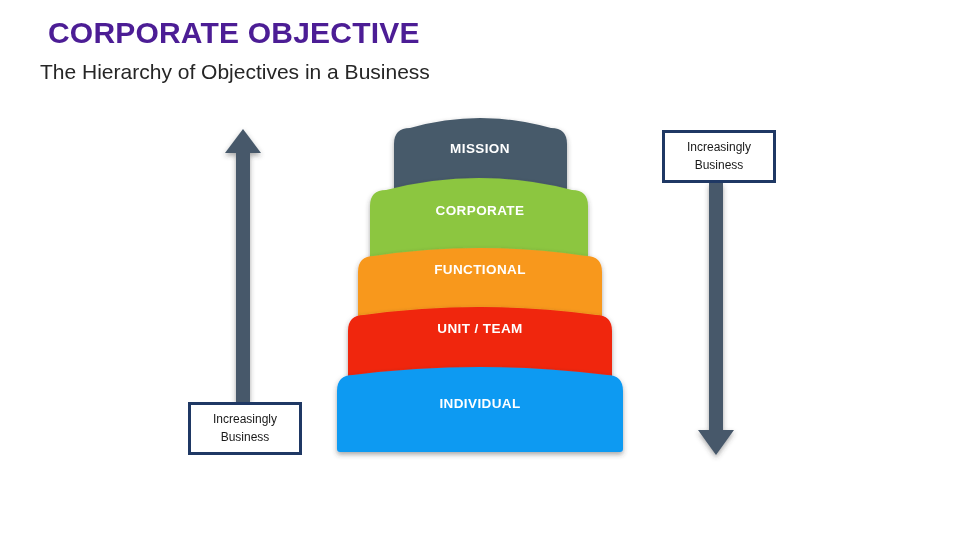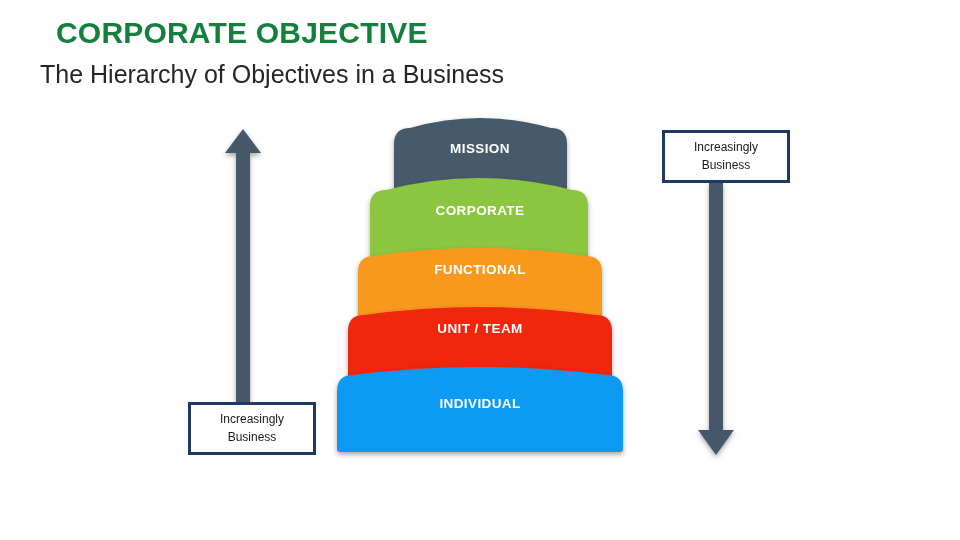--- a/index.html
+++ b/index.html
@@ -10,52 +10,52 @@
   }
   .slide {
     position: relative;
     width: 960px;
     height: 540px;
     background: #ffffff;
     overflow: hidden;
   }
   .title {
     position: absolute;
-    left: 56px;
+    left: 48px;
     top: 16px;
     font-size: 30px;
     font-weight: bold;
     letter-spacing: 0.2px;
-    color: #15803d;
+    color: #4c1d95;
   }
   .subtitle {
     position: absolute;
     left: 40px;
     top: 60px;
-    font-size: 25px;
+    font-size: 21px;
     font-weight: normal;
     color: #262626;
   }
   .diagram-svg {
     position: absolute;
     left: 0;
     top: 0;
     width: 960px;
     height: 540px;
   }
   .layer-label {
     font-family: "Liberation Sans", sans-serif;
     font-size: 13.5px;
     font-weight: bold;
     letter-spacing: 0.4px;
     fill: #ffffff;
   }
   .note-box {
     position: absolute;
-    width: 128px;
+    width: 114px;
     height: 53px;
     box-sizing: border-box;
     background: #ffffff;
     border: 3px solid var(--box-border, #1F3864);
     display: flex;
     flex-direction: column;
     align-items: center;
     justify-content: center;
     text-align: center;
     font-size: 12px;

